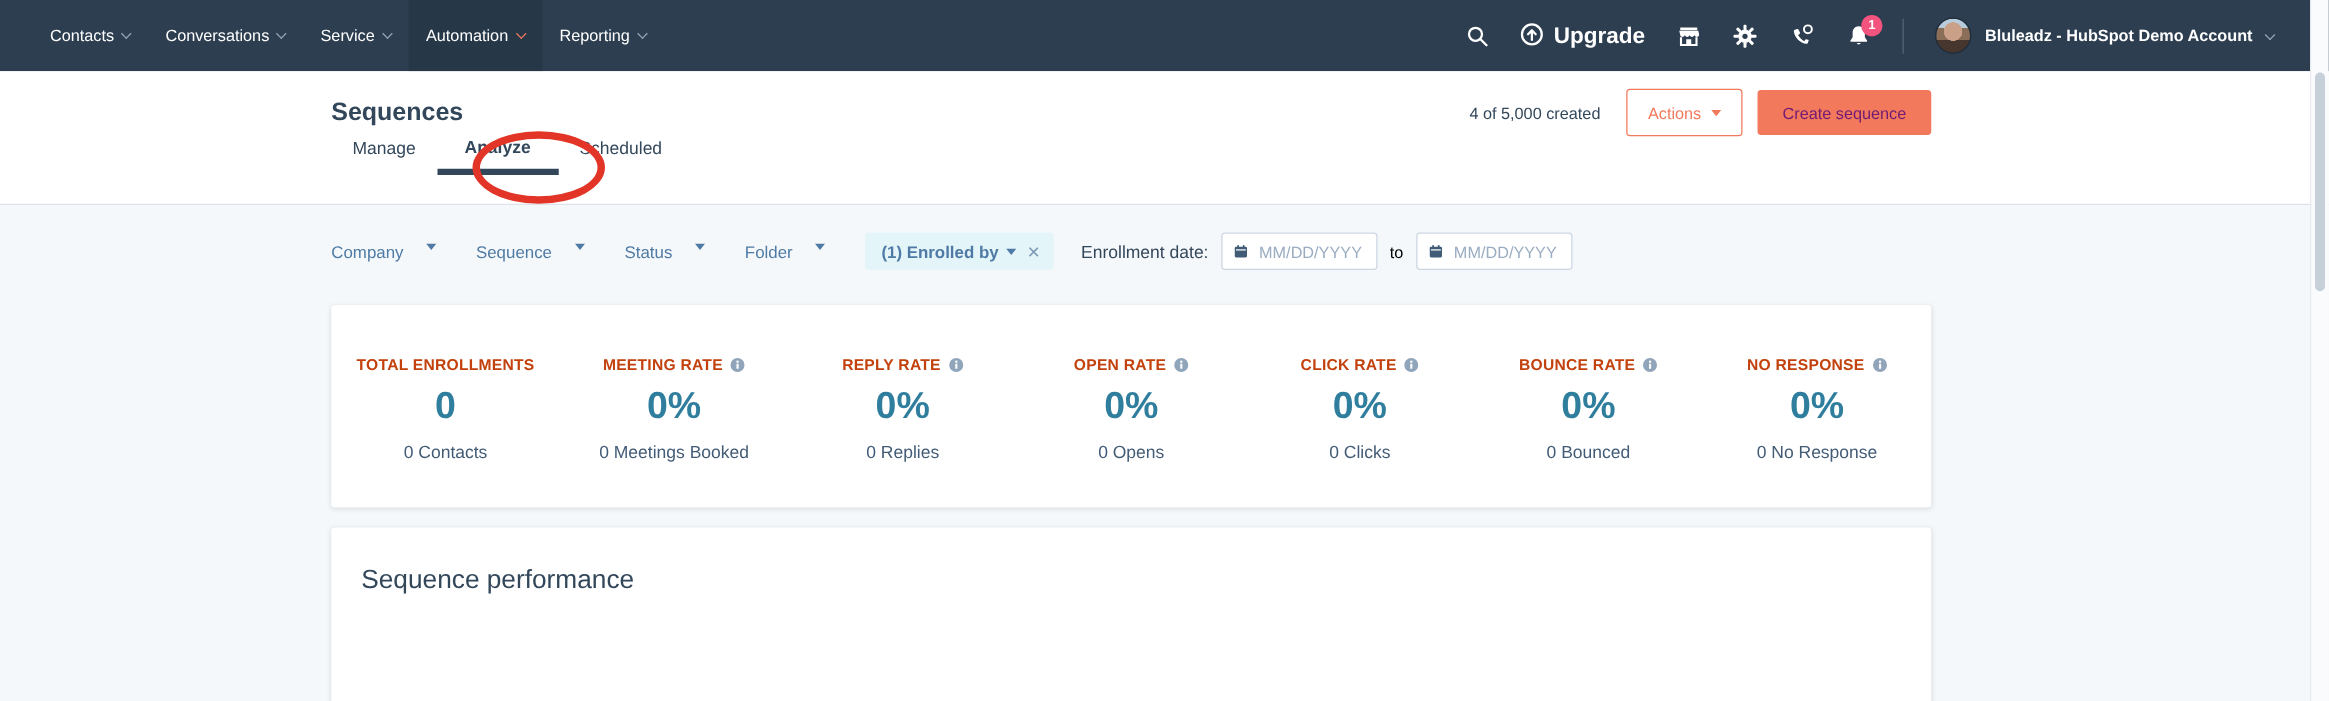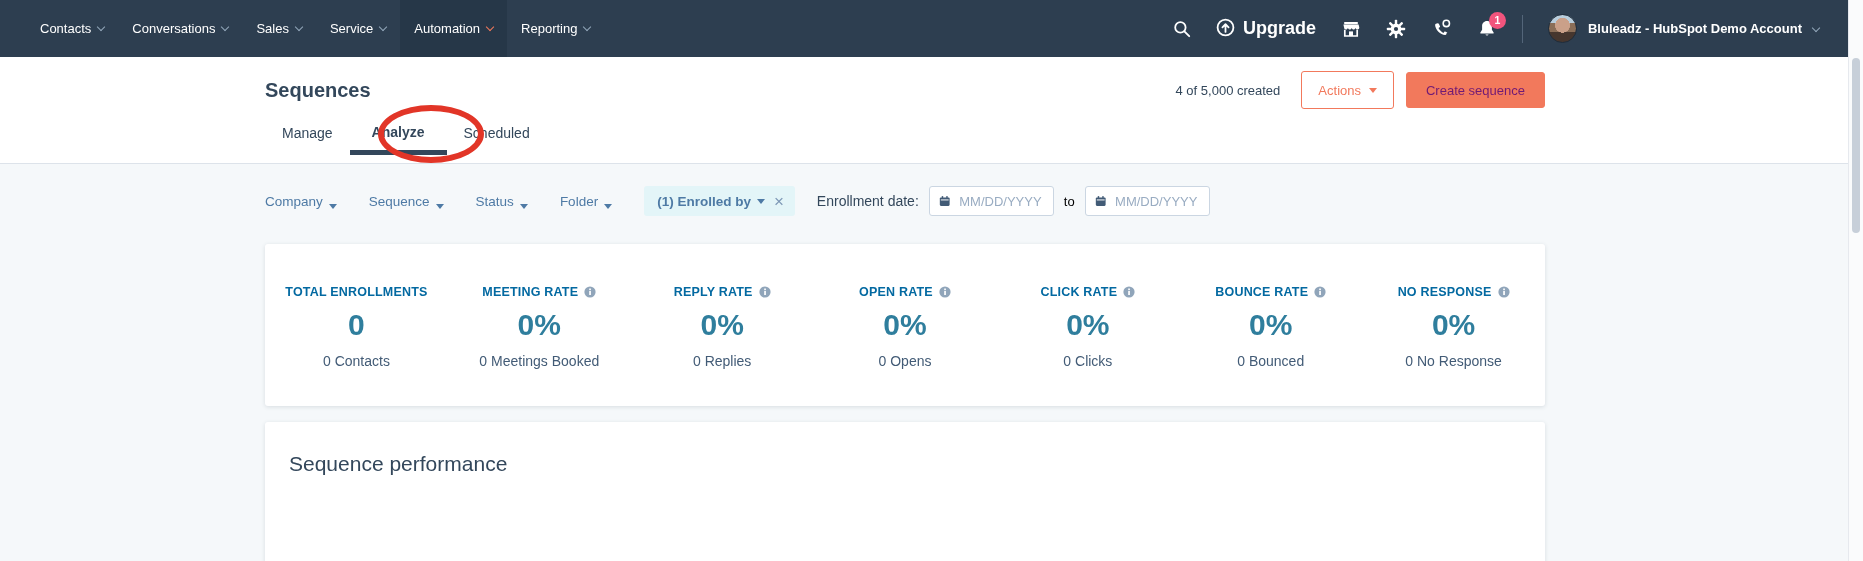--- a/index.html
+++ b/index.html
@@ -60,34 +60,34 @@
   .btn-create {
     background:#f2795c; color:#701a75; border:1px solid #f2795c; border-radius:3px;
     height:36px; padding:0 19px; font-size:13px; font-weight:500; cursor:pointer;
     font-family:"Liberation Sans","DejaVu Sans",sans-serif;
   }
   .caret {
     display:inline-block; width:0; height:0;
     border-left:4px solid transparent; border-right:4px solid transparent;
     border-top:5px solid currentColor; margin-top:1px;
   }
-  .tabs { display:flex; margin-left:265px; margin-top:15px; align-items:flex-end; }
+  .tabs { display:flex; margin-left:265px; align-items:flex-end; }
   .tab { padding:0 17px 14px; font-size:14px; color:#33475b; cursor:pointer; }
   .tab.active { font-weight:700; padding:0 22px 10px; border-bottom:5px solid #33475b; }
   .annotation-ellipse {
     position:absolute; left:378px; top:48px; width:106px; height:58px;
     border:6px solid #e23527; border-radius:50%; pointer-events:none; z-index:6;
   }
 
   
   .content { padding-top:22px; }
   .filter-row { display:flex; align-items:center; margin-left:265px; height:30px; }
   .flink {
-    color:#4e7aa5; font-size:13.5px; font-weight:500; display:flex; align-items:flex-end;
-    gap:6px; margin-right:32px; cursor:pointer; white-space:nowrap;
+    color:#4e7aa5; font-size:13.5px; font-weight:500; display:flex; align-items:flex-start;
+    gap:18px; margin-right:32px; cursor:pointer; white-space:nowrap;
   }
   .chip {
     background:#e3f5f8; border-radius:3px; height:30px; display:flex; align-items:center;
     gap:9px; padding:0 11px 0 13px; margin-right:22px;
   }
   .chip-label { color:#4e7aa5; font-weight:700; font-size:13.5px; display:flex; align-items:center; gap:6px; cursor:pointer; }
   .chip-x { color:#7d98b6; font-size:17px; line-height:1; cursor:pointer; }
   .date-label { font-size:14px; color:#33475b; margin-right:10px; white-space:nowrap; }
   .date-input {
     display:flex; align-items:center; gap:7px; background:#fff;
@@ -100,21 +100,21 @@
   .date-input input::placeholder { color:#99acc2; }
   .to-word { font-size:13px; color:#000000; margin:0 10px; }
 
   
   .stats-card {
     margin:28px 0 0 265px; width:1280px; height:162px; background:#fff; border-radius:3px;
     box-shadow:0 1px 4px rgba(45,62,80,.14); display:flex; align-items:center; padding-top:4px;
   }
   .stat { flex:1; text-align:center; }
   .stat-title {
-    font-size:12.5px; font-weight:700; color:#0369a1; letter-spacing:.2px;
+    font-size:12.5px; font-weight:700; color:#c2410c; letter-spacing:.2px;
     display:flex; justify-content:center; align-items:center; gap:6px; white-space:nowrap;
   }
   .stat-value { font-size:30px; font-weight:700; color:#2f7e9d; margin-top:9px; }
   .stat-sub { font-size:14px; color:#425b76; margin-top:11px; }
   .info-icon { display:inline-flex; cursor:pointer; }
 
   
   .perf-card {
     margin:16px 0 0 265px; width:1280px; height:230px; background:#fff;
     border-radius:3px; box-shadow:0 1px 4px rgba(45,62,80,.14); padding:30px 0 0 24px;
@@ -132,24 +132,20 @@
 <body>
 
 <nav class="topnav">
   <div class="nav-left">
     <div class="nav-item">
       <span>Contacts</span>
         <span class="chev"></span>
     </div>
     <div class="nav-item">
       <span>Conversations</span>
-        <span class="chev"></span>
-    </div>
-    <div class="nav-item">
-      <span>Sales</span>
         <span class="chev"></span>
     </div>
     <div class="nav-item">
       <span>Service</span>
         <span class="chev"></span>
     </div>
     <div class="nav-item active">
       <span>Automation</span>
         <span class="chev"></span>
     </div>

